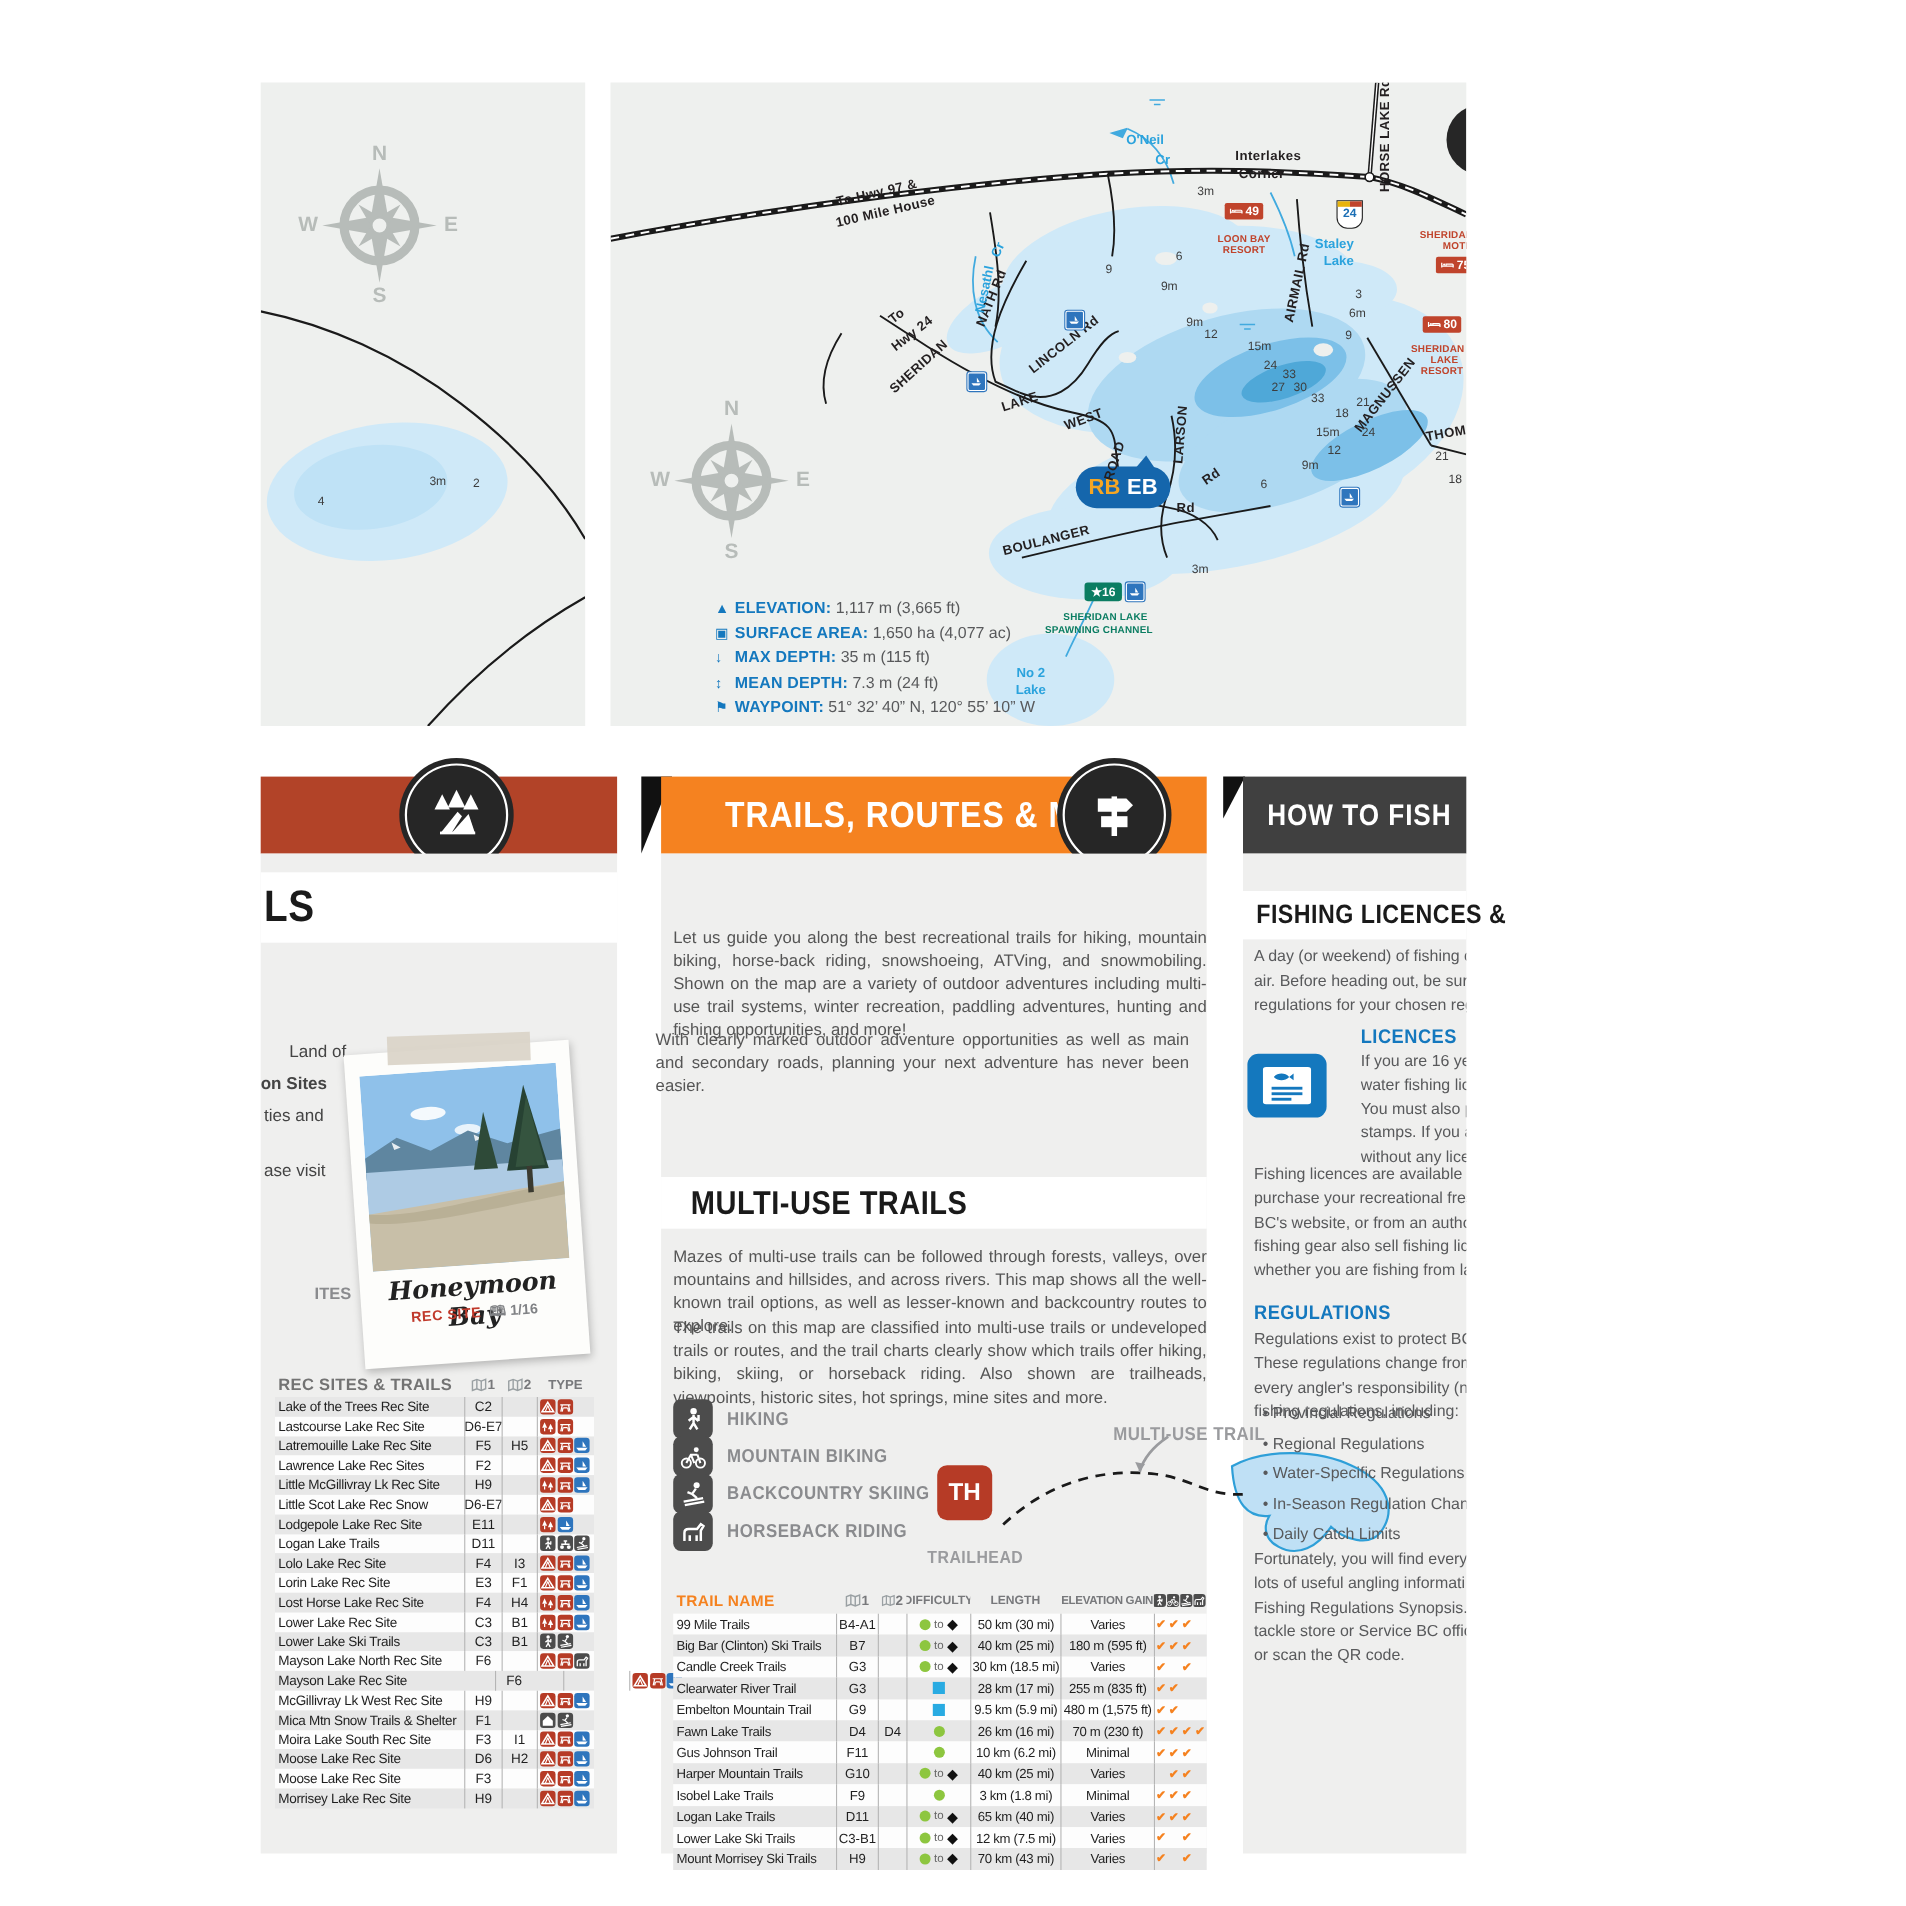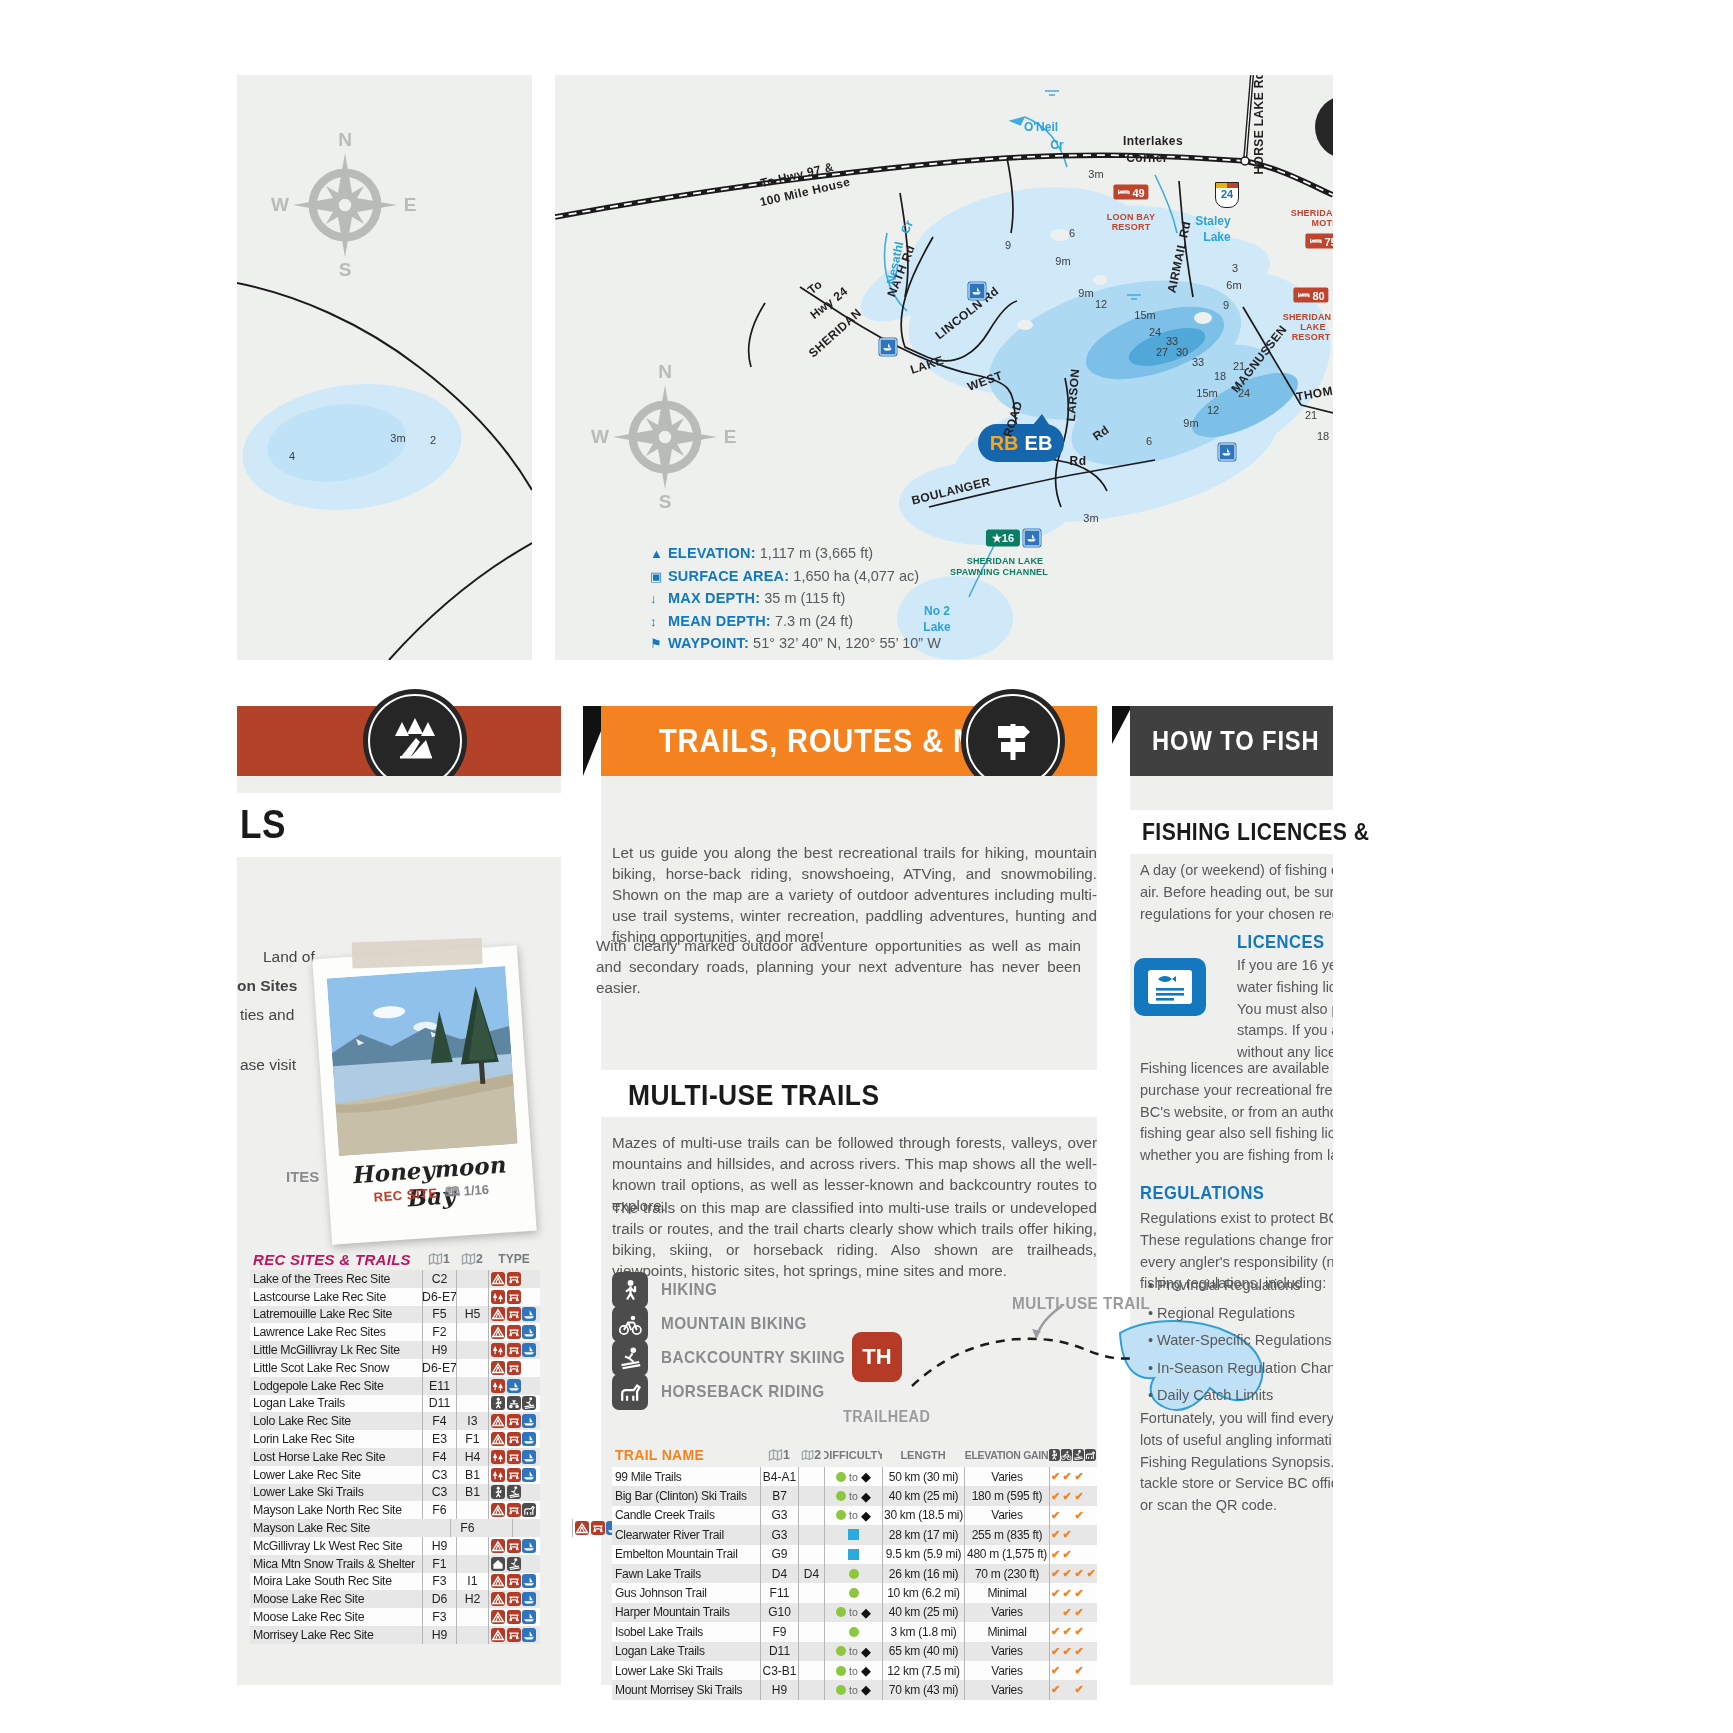--- a/index.html
+++ b/index.html
@@ -57,21 +57,21 @@
   .recsite-cap{color:#c0392b;font-weight:bold;letter-spacing:.5px;}
   .book-num{color:#808285;font-weight:bold;}
   
   .tbl{position:absolute;font-size:12.3px;color:#1f1f1f;}
   .trow{display:grid;align-items:center;}
   .trow.alt{background:#e7e7e7;}
   .trow.w{background:#fdfdfd;}
   .cell{padding:0 3px;overflow:hidden;white-space:nowrap;height:100%;display:flex;align-items:center;}
   .cc{justify-content:center;}
   .bl{border-left:1px solid #b5b5b5;}
-  .thead-red{color:#be185d;font-weight:bold;letter-spacing:.3px;font-style:italic;}
+  .thead-red{color:#737373;font-weight:bold;letter-spacing:.3px;}
   .thead-orange{color:#f5821f;font-weight:bold;letter-spacing:.3px;}
   .thead-gray{color:#77787b;font-weight:bold;}
   .typeicon{width:14px;height:14px;border-radius:3px;display:inline-block;margin-right:1.5px;flex:none;}
   .typeicon svg{display:block;}
   .diff-dot{width:10px;height:10px;border-radius:50%;background:#8dc63f;display:inline-block;}
   .diff-diamond{color:#111;font-size:13px;line-height:1;}
   .diff-sq{width:11px;height:11px;background:#29abe2;display:inline-block;}
   .diff-to{color:#666;font-size:10.5px;margin:0 3px;}
   .check{color:#f58220;font-weight:bold;font-size:11px;}
   

